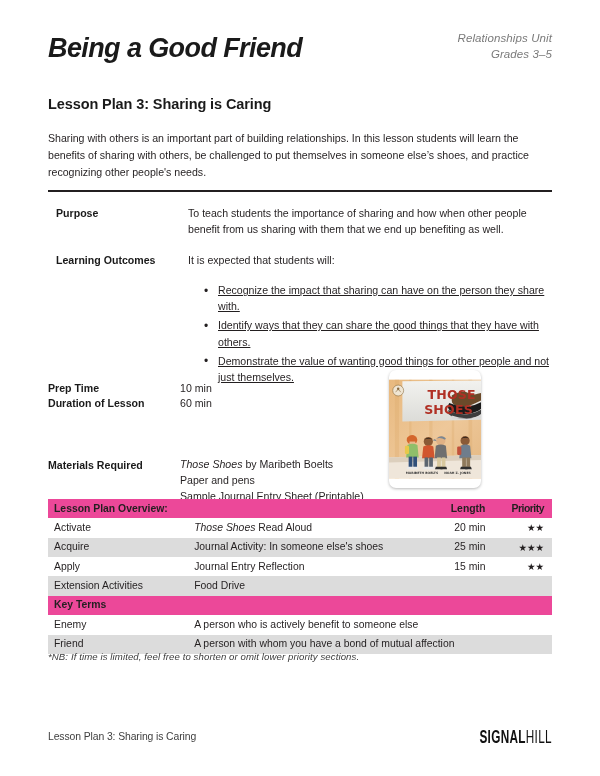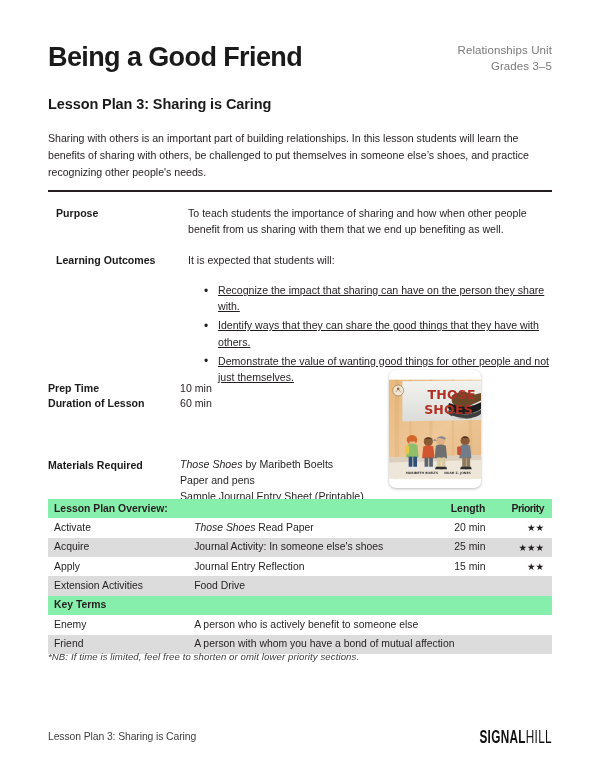--- a/index.html
+++ b/index.html
@@ -19,25 +19,26 @@
     position: absolute;
     inset: 0;
     background: #ffffff;
     padding: 0;
   }
 
   
   .header {
     position: absolute;
     left: 48px;
-    top: 40px;
+    top: 28px;
     width: 504px;
     display: flex;
-    align-items: center;
+    align-items: flex-end;
     justify-content: space-between;
+    font-style: italic;
   }
   .doc-title {
     font-size: 27px;
     font-weight: bold;
     letter-spacing: -0.6px;
     line-height: 1.05;
     color: #1a1a1a;
     margin: 0;
     white-space: nowrap;
   }
@@ -178,21 +179,21 @@
     color: #231f20;
   }
   .lp-table td, .lp-table th {
     padding: 2.5px 0 2.5px 6px;
     text-align: left;
     font-weight: normal;
     vertical-align: middle;
     line-height: 1.38;
   }
   .lp-table tr.section-head td {
-    background: #86efac;
+    background: #ec4899;
     font-weight: bold;
   }
   .lp-table tr.shaded td { background: #dcdcdc; }
   .lp-table tr.plain td { background: #ffffff; }
   .col-a { width: 146px; }
   .col-b { width: 252px; }
   .col-c { width: 62px; text-align: right !important; padding-right: 10px !important; }
   .col-d { width: 44px; text-align: right !important; padding-right: 8px !important; letter-spacing: -0.5px;}
   .lp-table .col-c, .lp-table .col-d { }
   tr.section-head .col-c, tr.section-head .col-d { font-weight: bold; }
@@ -393,21 +394,21 @@
     <tbody>
       <tr class="section-head">
         <td class="col-a">Lesson Plan Overview:</td>
         <td class="col-b"></td>
         <td class="col-c">Length</td>
         <td class="col-d">Priority</td>
       </tr>
 
       <tr class="plain">
         <td class="col-a">Activate</td>
-        <td class="col-b"><span class="ital">Those Shoes</span><span> Read Paper</span></td>
+        <td class="col-b"><span class="ital">Those Shoes</span><span> Read Aloud</span></td>
         <td class="col-c">20 min</td>
         <td class="col-d stars">★★</td>
       </tr>
 
       <tr class="shaded">
         <td class="col-a">Acquire</td>
         <td class="col-b"><span class="ital"></span><span>Journal Activity: In someone else's shoes</span></td>
         <td class="col-c">25 min</td>
         <td class="col-d stars">★★★</td>
       </tr>

